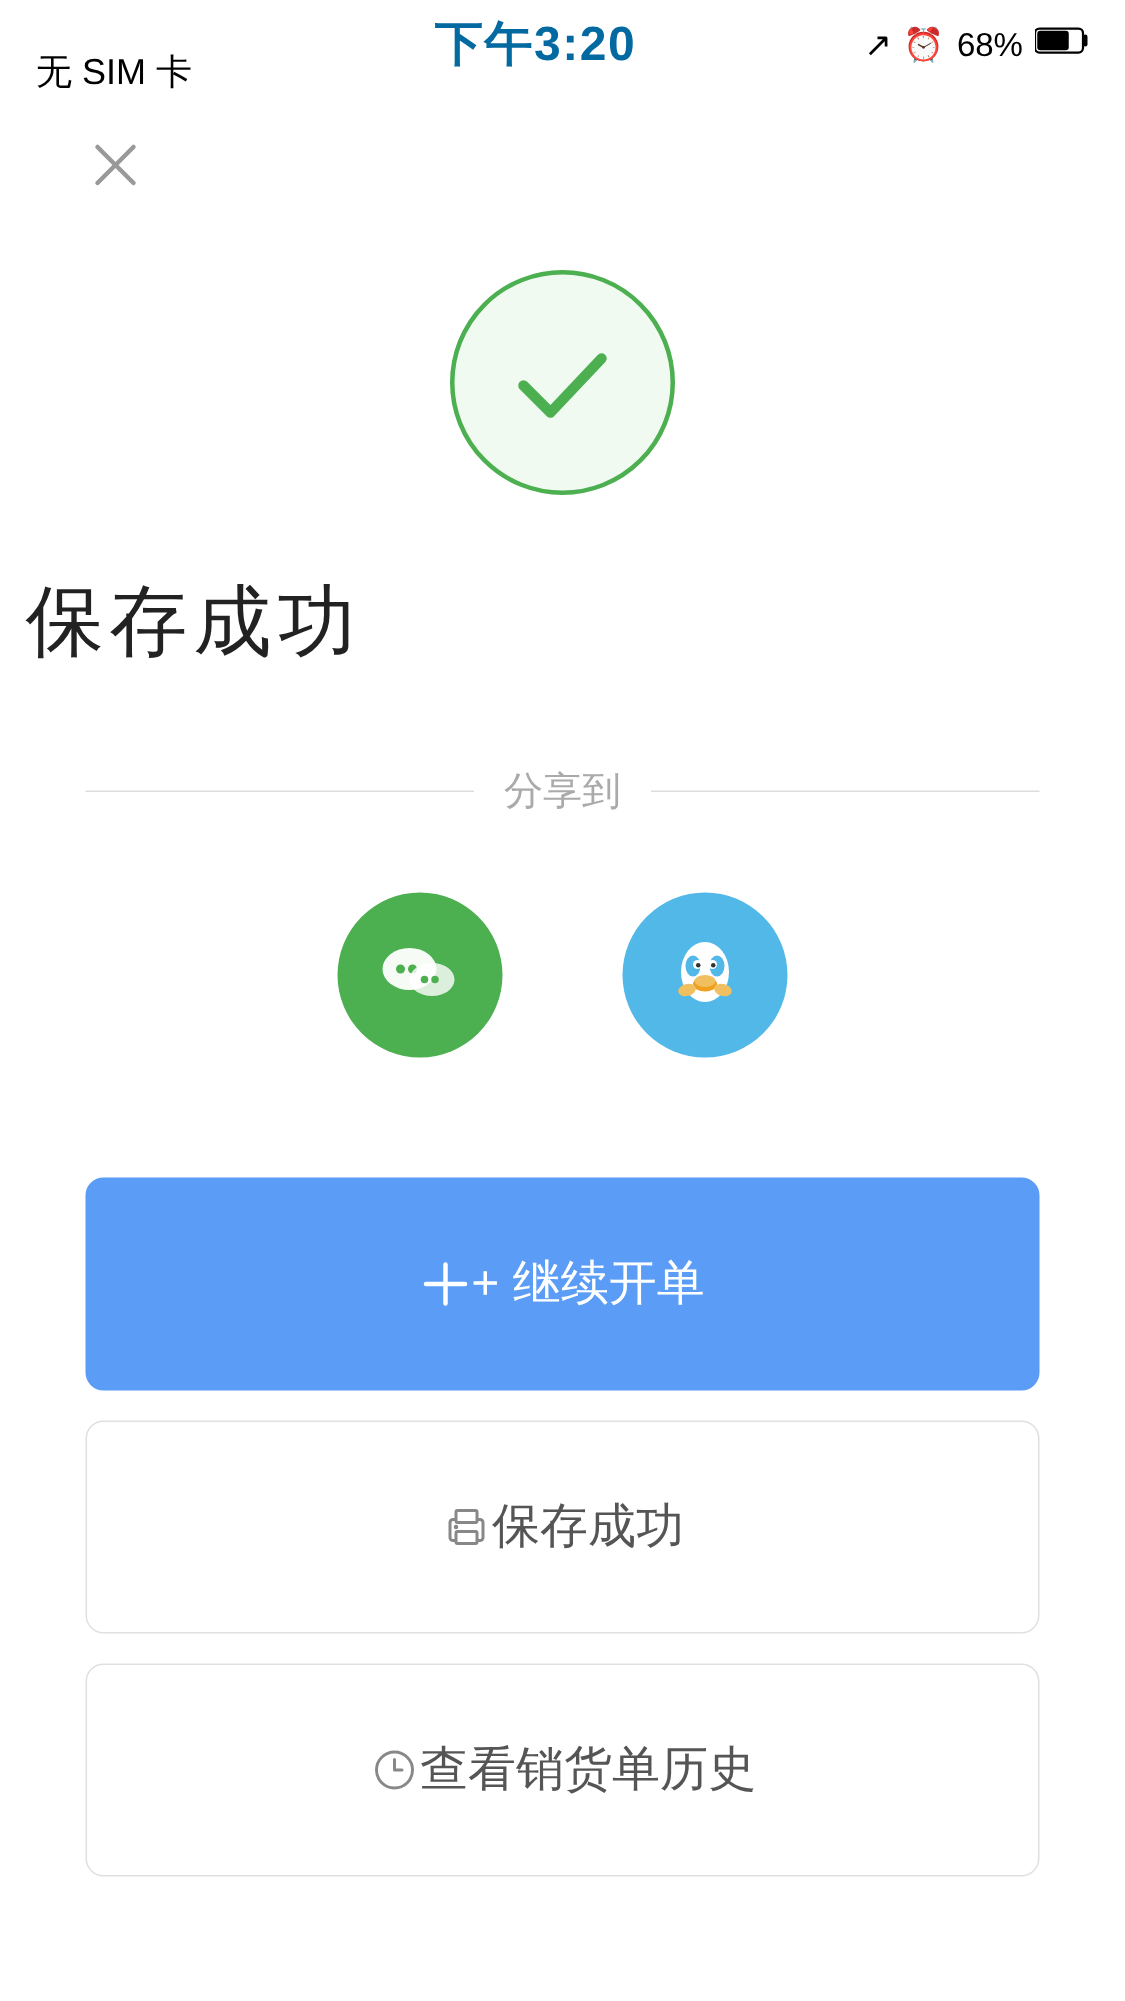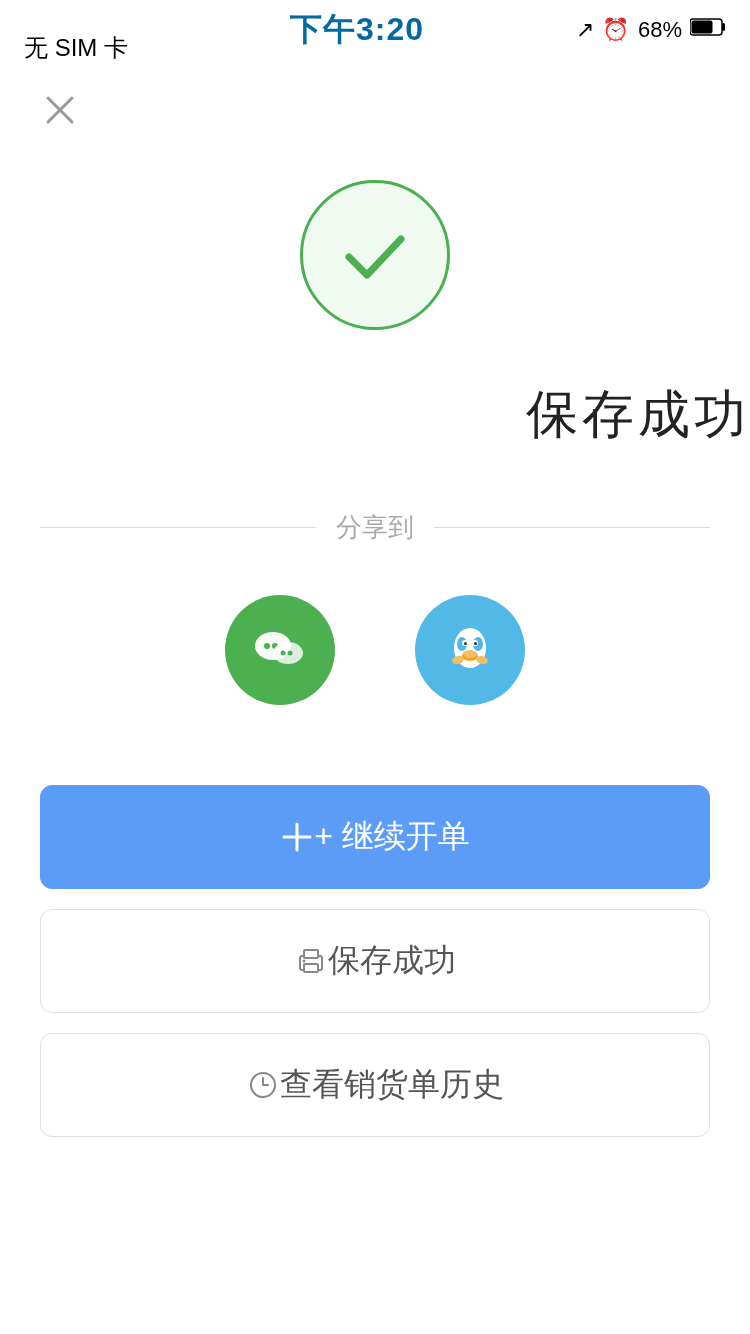--- a/index.html
+++ b/index.html
@@ -42,24 +42,24 @@
       display: flex;
       align-items: center;
       gap: 8px;
       font-size: 22px;
       color: #000;
     }
 
     
     .main-content {
       width: 100%;
-      padding: 20px 0 40px;
+      padding: 20px 17px 40px;
       display: flex;
       flex-direction: column;
-      align-items: flex-end;
+      align-items: flex-start;
     }
 
     
     .close-btn {
       width: 100%;
       padding: 10px 40px;
       display: flex;
       align-items: flex-start;
       cursor: pointer;
     }
@@ -146,21 +146,21 @@
     
     .action-buttons {
       width: 100%;
       padding: 0 40px;
       display: flex;
       flex-direction: column;
       gap: 20px;
     }
     .action-btn {
       width: 100%;
-      height: 104px;
+      height: 142px;
       border-radius: 12px;
       border: 1.5px solid #e0e0e0;
       background: #ffffff;
       display: flex;
       align-items: center;
       justify-content: center;
       gap: 0;
       font-size: 32px;
       color: #555;
       cursor: pointer;

